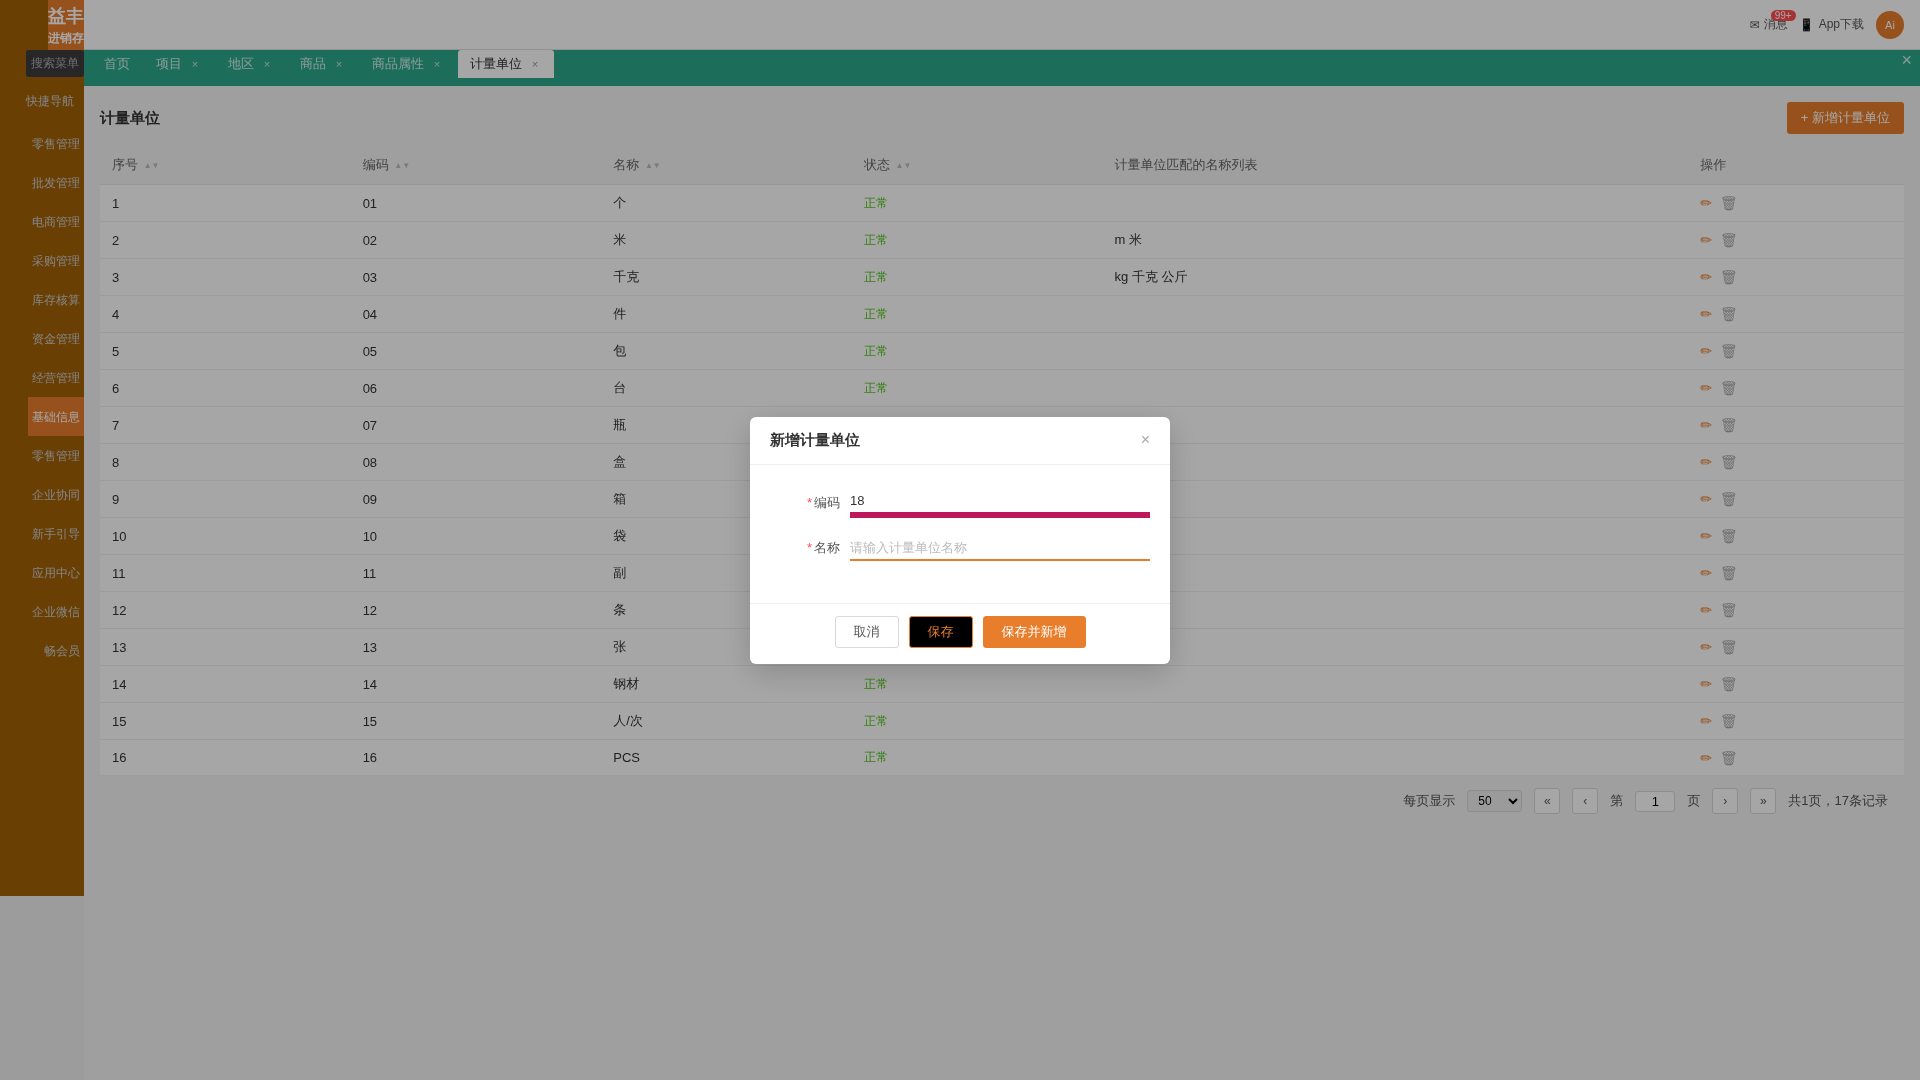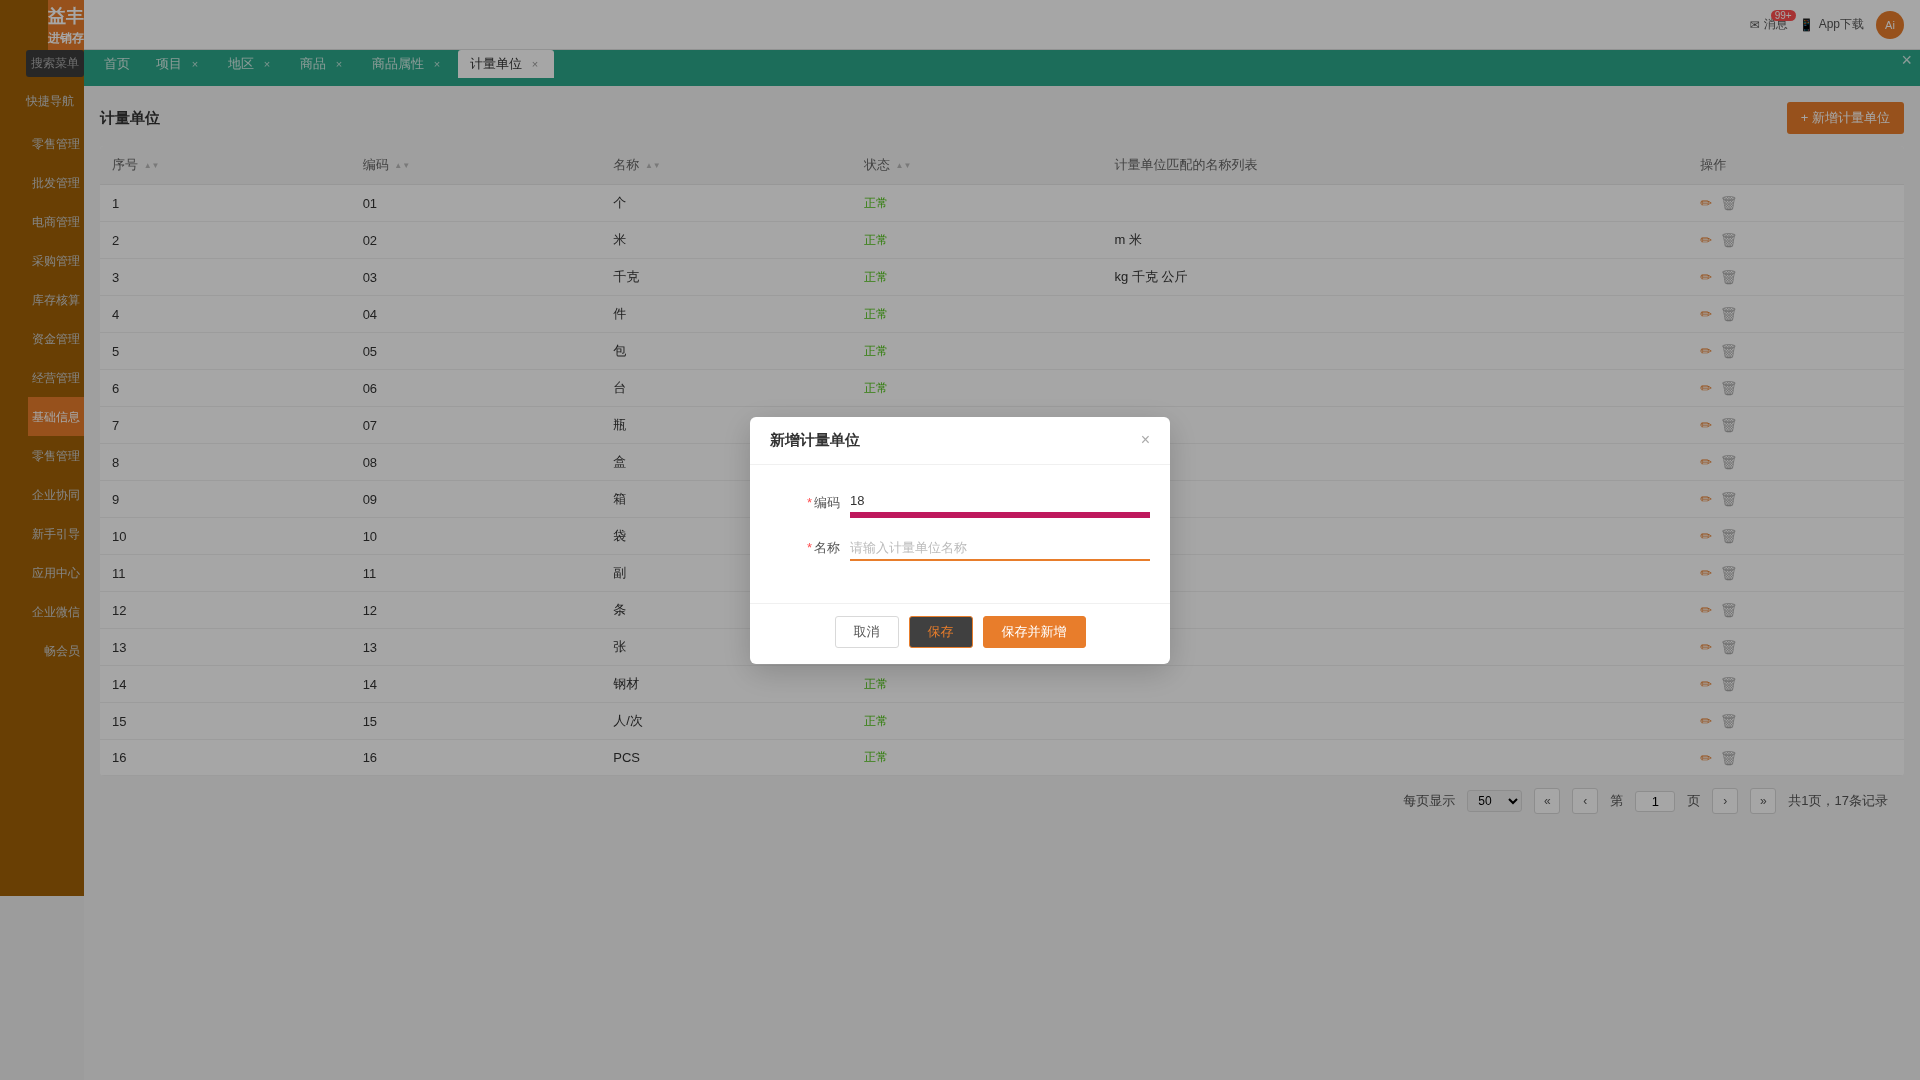--- a/index.html
+++ b/index.html
@@ -70,21 +70,21 @@
     .modal-close { background: none; border: none; font-size: 16px; color: #aaa; cursor: pointer; }
     .modal-body { padding: 24px 20px; }
     .form-row { display: flex; align-items: center; margin-bottom: 18px; }
     .form-label { width: 70px; text-align: right; margin-right: 10px; color: #555; font-size: 13px; }
     .form-label .required { color: #ff4d4f; margin-right: 2px; }
     .form-input { flex: 1; border: none; border-bottom: 6px solid #be185d; padding: 4px 0; font-size: 13px; outline: none; color: #333; }
     .form-input.active-border { border-bottom: 2px solid #e87d2b; }
     .form-input::placeholder { color: #bbb; }
     .modal-footer { padding: 12px 20px 16px; display: flex; justify-content: center; gap: 10px; border-top: 1px solid #f0f0f0; }
     .btn-cancel { background: white; border: 1px solid #d9d9d9; color: #555; padding: 6px 18px; border-radius: 3px; cursor: pointer; font-size: 13px; }
-    .btn-save { background: #404040; border: 1px solid #e87d2b; color: #e87d2b; padding: 6px 18px; border-radius: 3px; cursor: pointer; font-size: 13px; }
+    .btn-save { background: #000000; border: 1px solid #e87d2b; color: #e87d2b; padding: 6px 18px; border-radius: 3px; cursor: pointer; font-size: 13px; }
     .btn-save-new { background: #e87d2b; border: 1px solid #e87d2b; color: white; padding: 6px 18px; border-radius: 3px; cursor: pointer; font-size: 13px; }
   </style>
 </head>
 <body>
 
 <div class="sidebar">
   <div class="sidebar-logo">
     <div class="sidebar-logo-inner">
       <span style="font-size:18px; font-weight:bold;">益丰</span>
       <span class="sidebar-logo-text">进销存</span>

